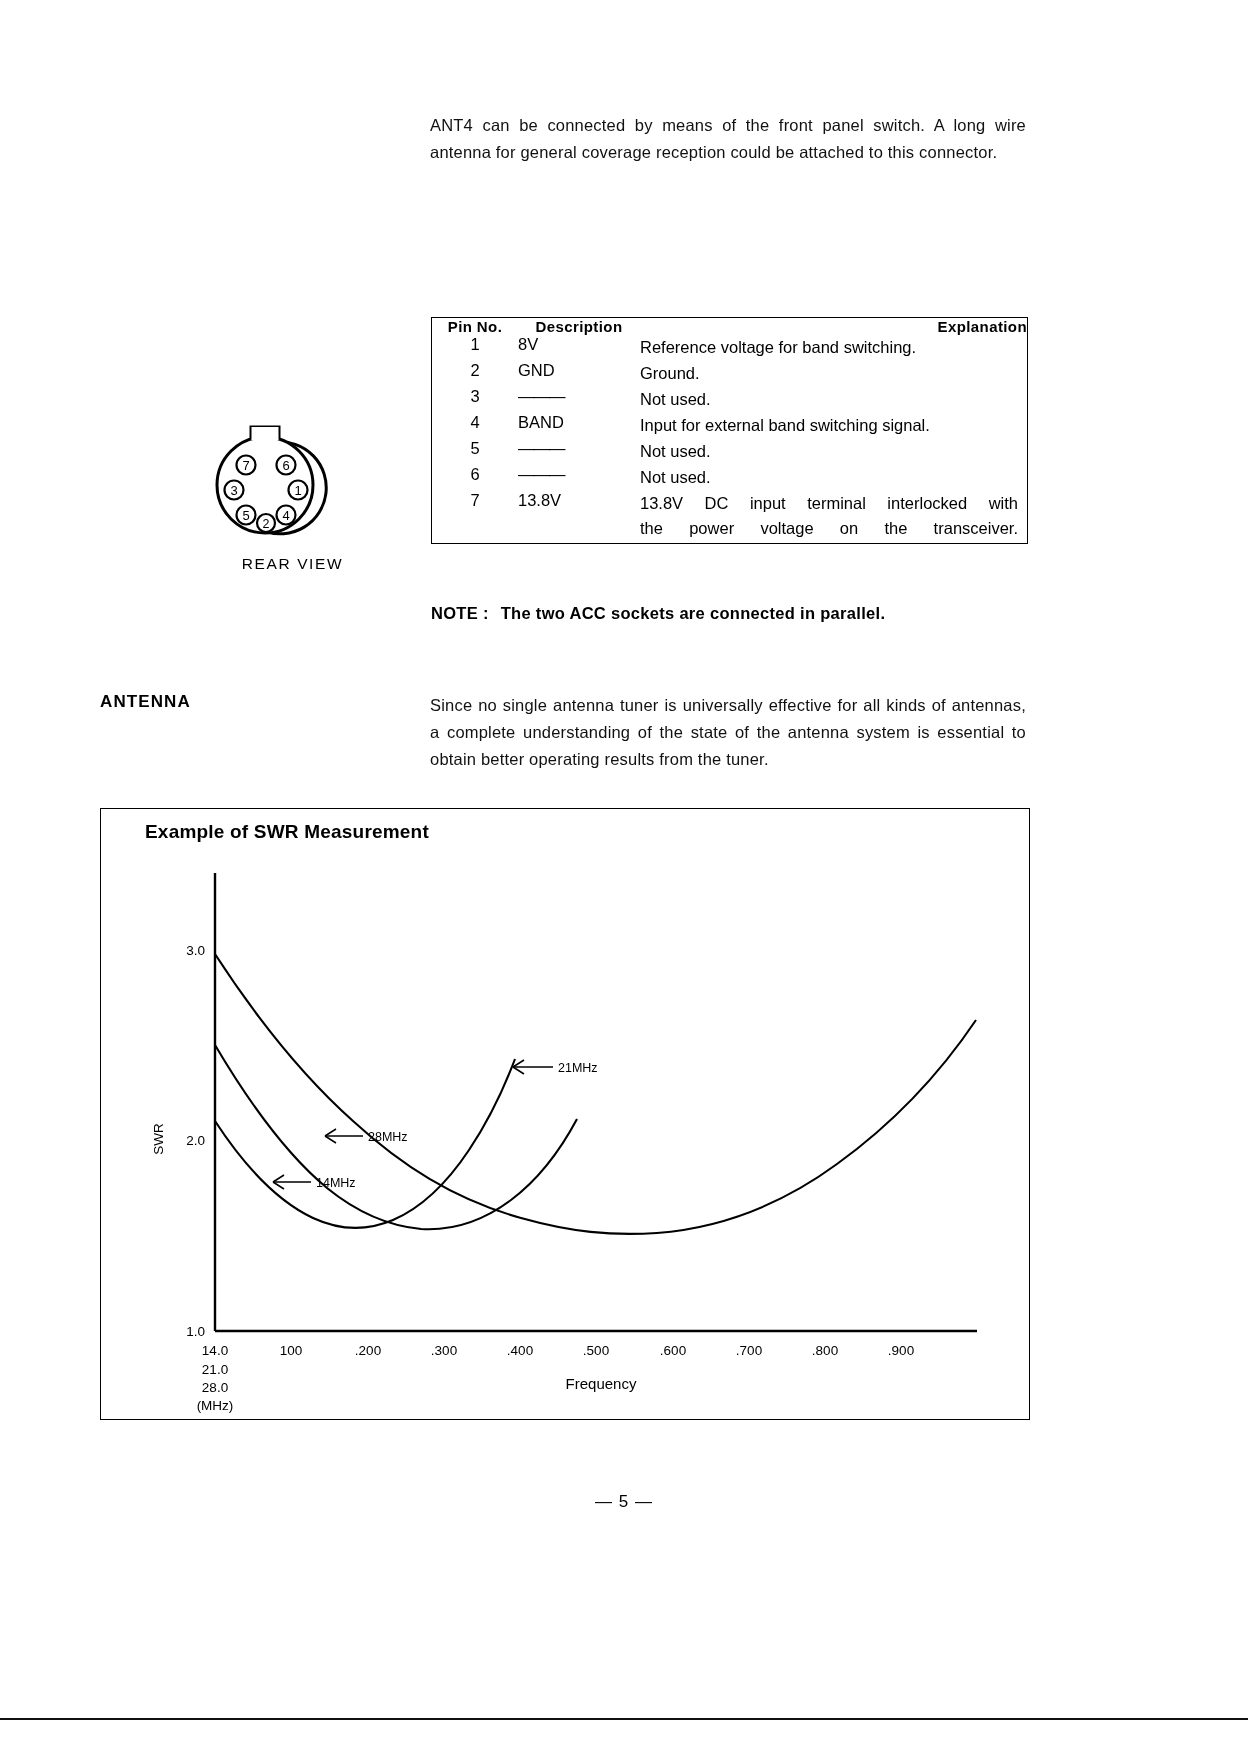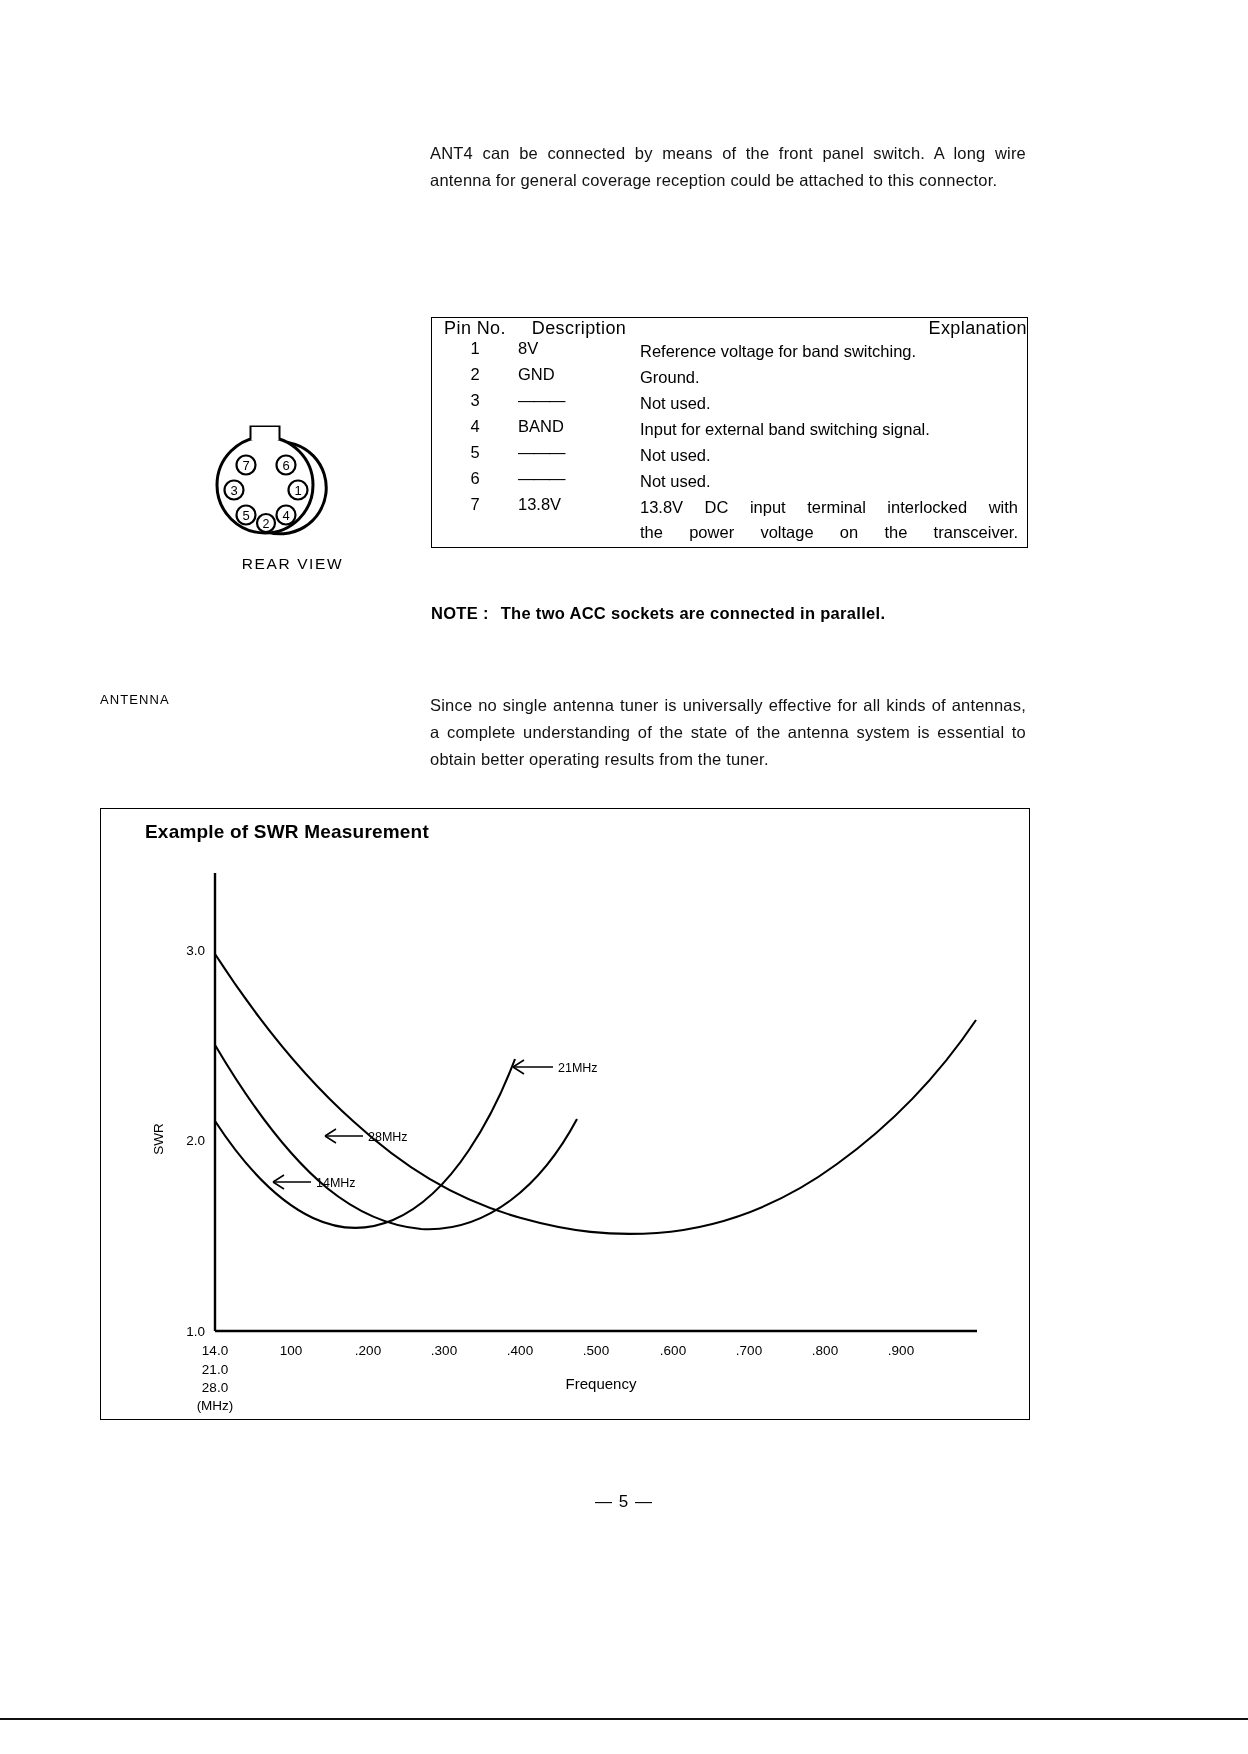--- a/index.html
+++ b/index.html
@@ -25,33 +25,33 @@
   
   .para {
     position: absolute;
     font-size: 16.5px;
     line-height: 27px;
     text-align: justify;
     color: #111;
     letter-spacing: .2px;
   }
 
-  #para-ant4 { left: 430px; top: 140px; width: 596px; }
+  #para-ant4 { left: 430px; top: 112px; width: 596px; }
   #para-vswr { left: 430px; top: 236px; width: 596px; }
   #para-antenna-body { left: 430px; top: 692px; width: 596px; }
 
   .bold { font-weight: bold; }
 
   
   #antenna-heading {
     position: absolute;
     left: 100px;
     top: 692px;
-    font-size: 13px;
-    font-weight: normal;
+    font-size: 17px;
+    font-weight: bold;
     letter-spacing: 1.1px;
   }
 
   
   #connector-figure {
     position: absolute;
     left: 205px;
     top: 415px;
     width: 185px;
     height: 175px;
@@ -78,22 +78,22 @@
     background: #fff;
   }
   #pin-table td, #pin-table th {
     border: 0;
     padding: 0;
   }
   #pin-table {
     border: 1.6px solid #000;
   }
   .tbl-head th {
-    font-weight: normal;
-    font-size: 18px;
+    font-weight: bold;
+    font-size: 15px;
     padding: 10px 0 11px 0;
     border-bottom: 1.6px solid #000;
     letter-spacing: .4px;
   }
   .tbl-head th.th-pin { width: 86px; border-right: 1.4px solid #000; }
   .tbl-head th.th-desc { width: 122px; border-right: 1.4px solid #000; }
   .tbl-head th.th-expl { text-align: right; }
 
   #pin-table tbody td { vertical-align: top; }
   td.c-pin {

